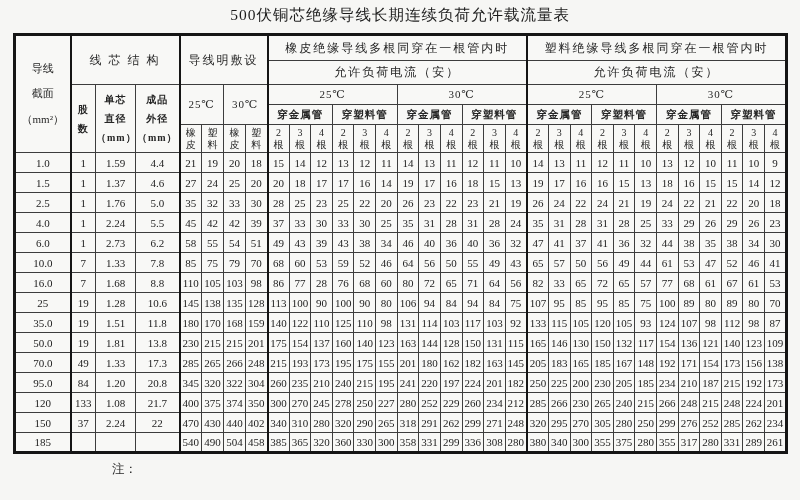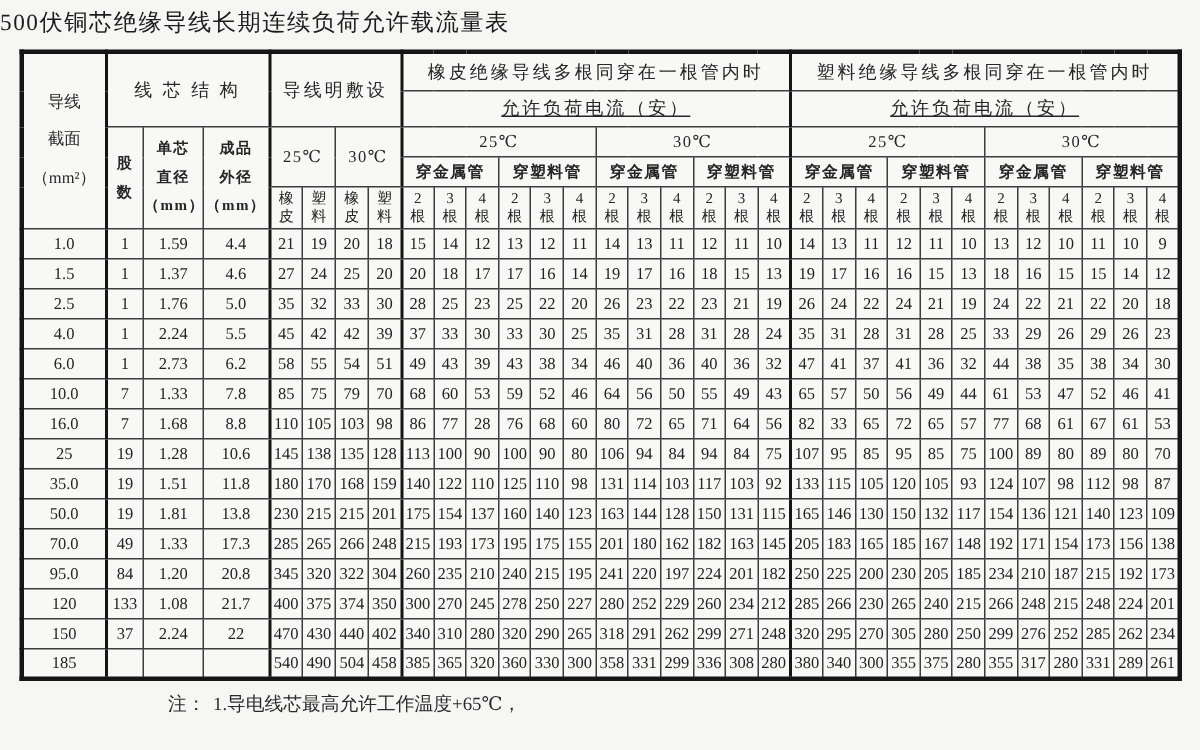--- a/index.html
+++ b/index.html
@@ -4,21 +4,21 @@
 <style>
   * { box-sizing: border-box; }
   html,body { margin:0; padding:0; }
   body {
     width:800px; height:500px; overflow:hidden;
     background:#f6f6f4;
     font-family:"Liberation Serif","DejaVu Serif",serif;
     color:#262626;
   }
   .title {
-    font-size:15.5px; letter-spacing:1px;
+    text-align:center; font-size:15.5px; letter-spacing:1px;
     padding-top:5px; color:#1c1c1c;
   }
   table {
     border-collapse:collapse; table-layout:fixed;
     width:775px; margin:7px auto 0 13px;
     border:3px solid #151515;
     background:#f8f8f6;
   }
   th,td {
     border:1px solid #3d3d3d;
@@ -28,21 +28,21 @@
   }
   td { font-size:11px; height:20px; color:#222; }
   thead th { font-size:11px; }
   .tl { border-left:2px solid #151515; }
   .group { letter-spacing:2px; font-size:12px; }
   .pre { white-space:pre-line; }
   .sec  { line-height:2.3; font-size:11px;margin-left:36px; }   
   .v    { line-height:1.9; font-size:10px;font-weight:bold; } 
   .v2   { line-height:1.15; font-size:10px; }  
   .r1 th { height:26px; }
-  .r2 th { height:24px;text-decoration:underline; }
+  .r2 th { height:24px; }
   .r3 th { height:20px; letter-spacing:1px; }
   .r4 th { height:20px; letter-spacing:1px; font-size:10.5px;font-weight:bold; }
   .r5 th { height:28px; }
   .notes { margin:7px 0 0 112px; font-size:12.5px; line-height:1.35; color:#2a2a2a; }
   .note-row { display:flex; }
   .note-label { flex:0 0 30px; }
   .note-indent { margin-left:30px; }
 </style>
 </head>
 <body>
@@ -693,15 +693,14 @@
         <td>331</td>
         <td>289</td>
         <td>261</td>
       </tr>
     </tbody>
 </table>
 
 <div class="notes">
   <div class="note-row">
     <span class="note-label">注：</span>
-    <span>1.导电线芯最高允许工作温度+65℃，</span>
   </div>
 </div>
 
 </body></html>

